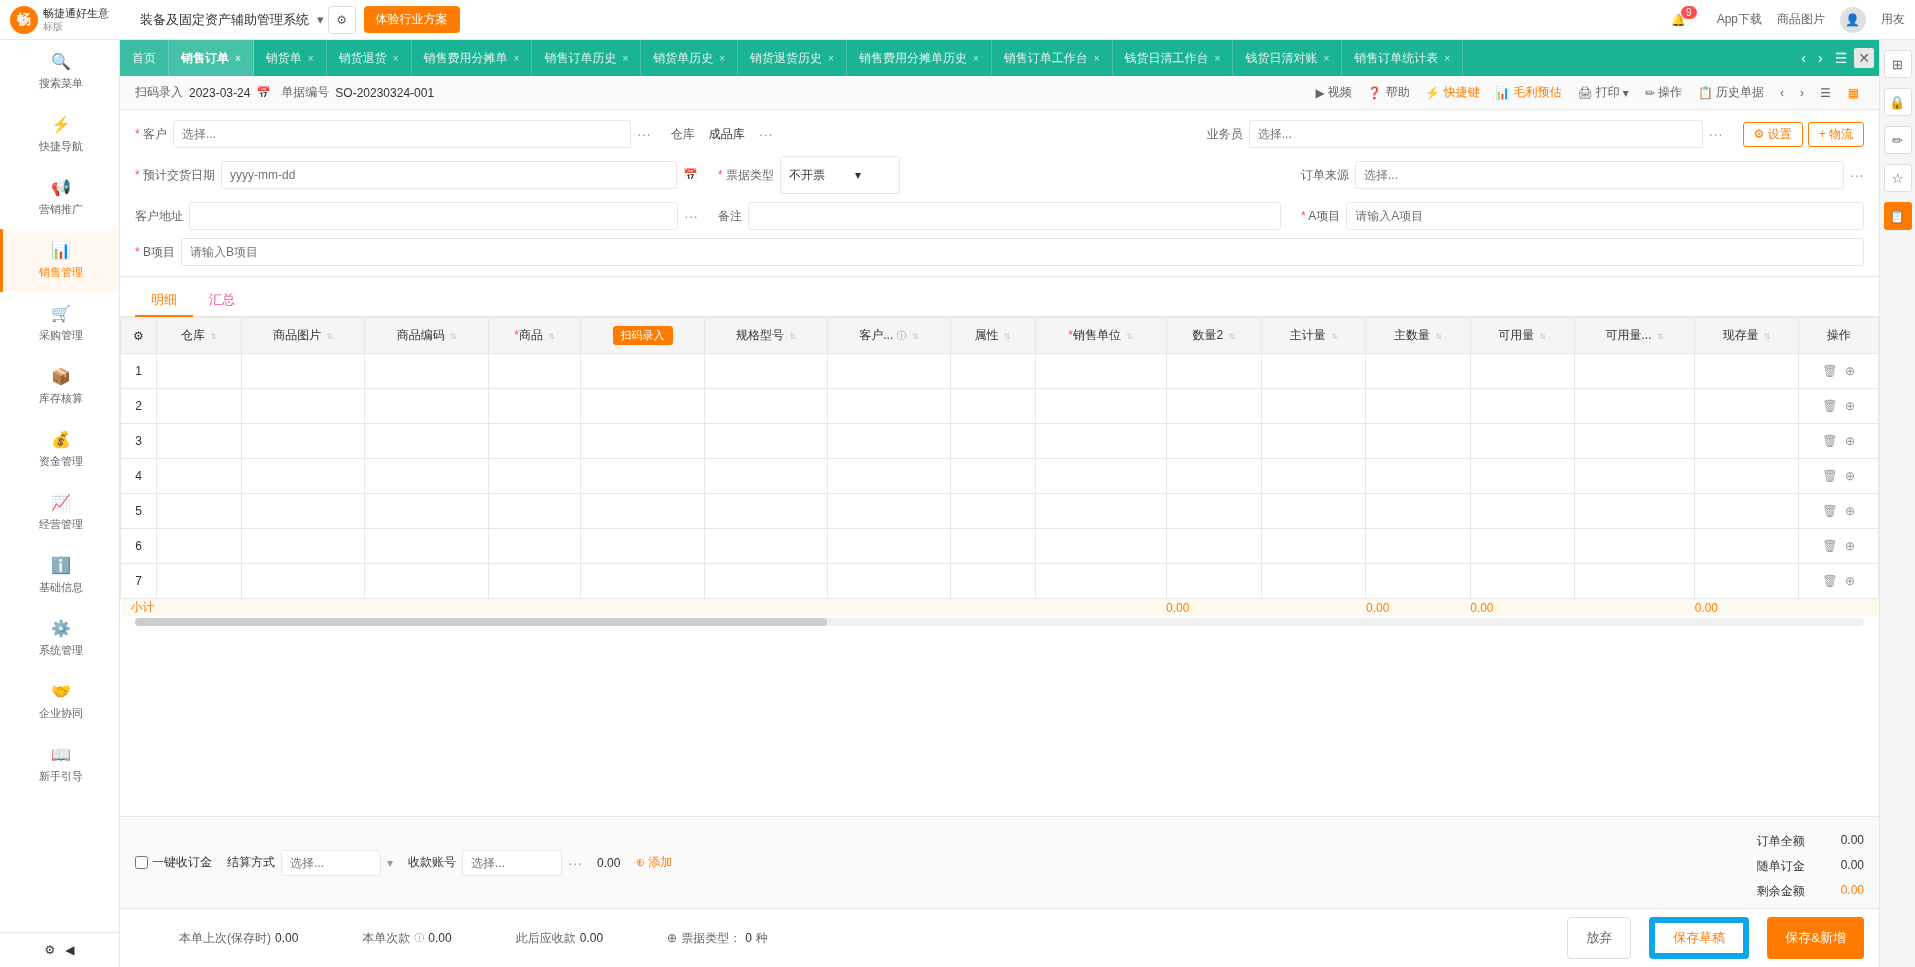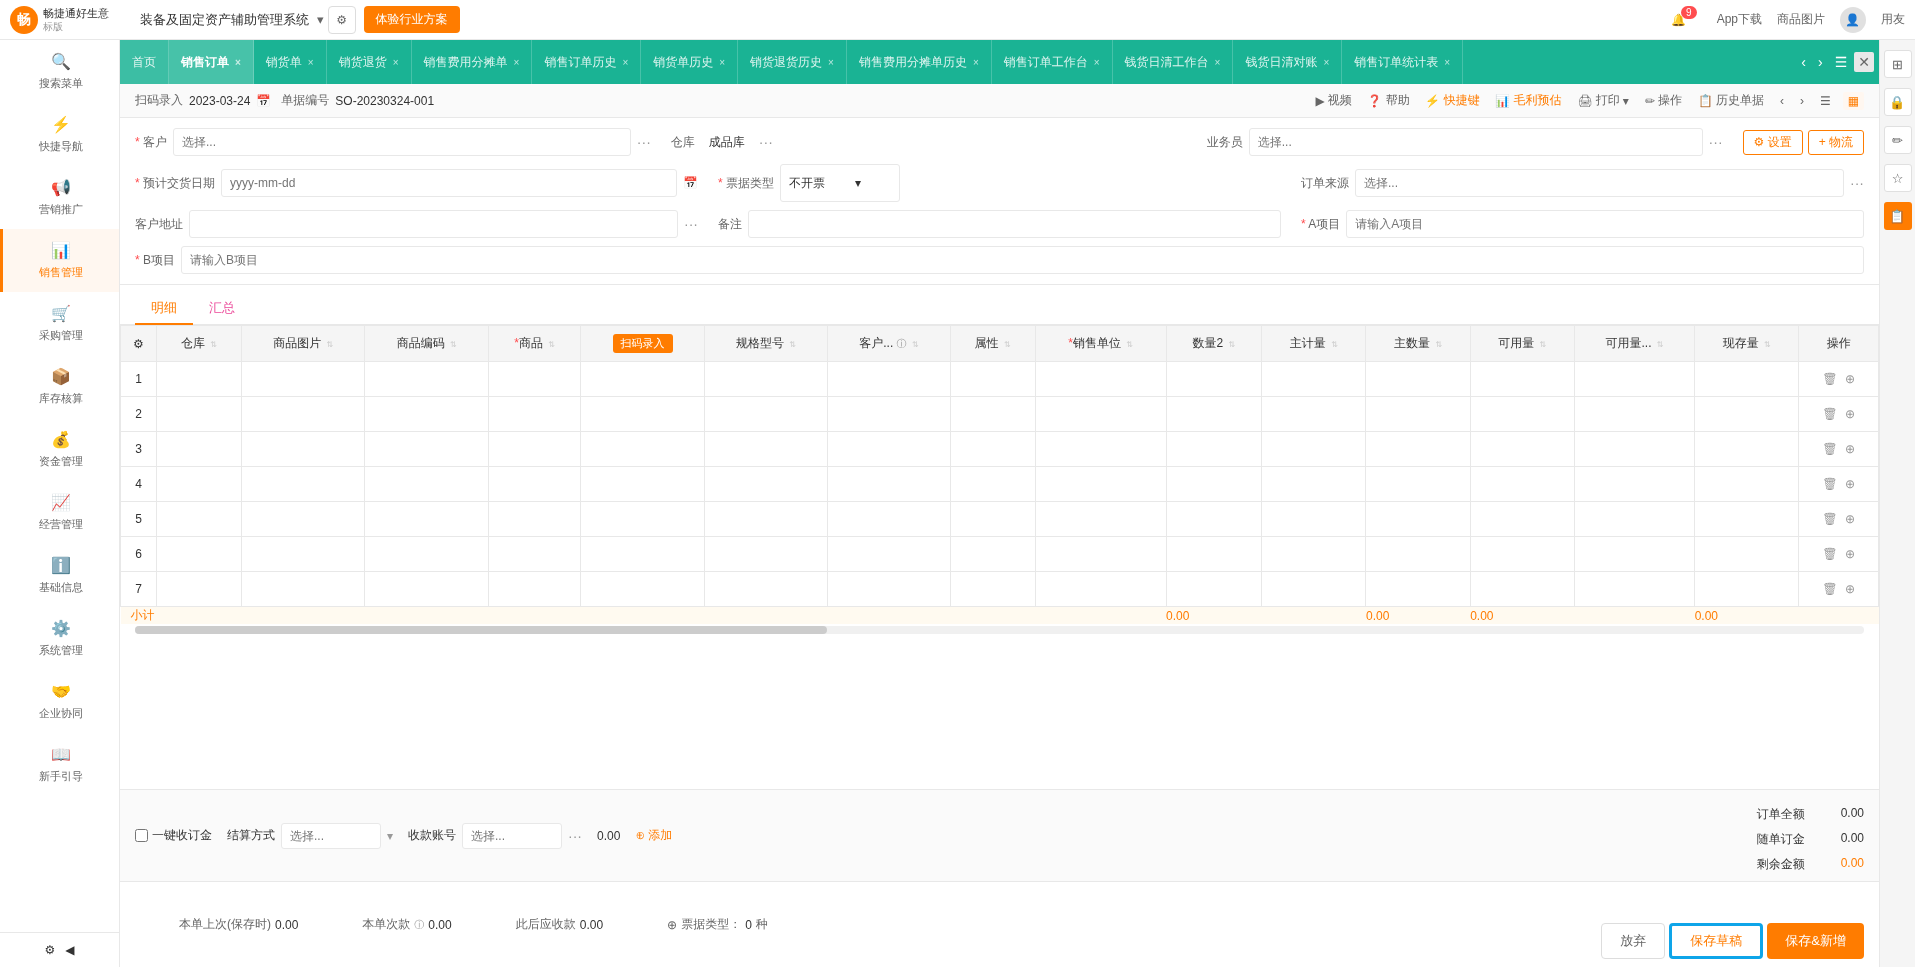--- a/index.html
+++ b/index.html
@@ -95,21 +95,21 @@
     .main {
       flex: 1;
       display: flex; flex-direction: column;
       overflow: hidden;
     }
     
     
     .tab-bar {
       background: #1ab394;
       display: flex; align-items: center;
-      height: 44px; overflow: hidden;
+      height: 36px; overflow: hidden;
       flex-shrink: 0;
     }
     .tab-item {
       display: flex; align-items: center;
       padding: 0 12px; height: 100%;
       color: rgba(255,255,255,0.85); font-size: 12px;
       cursor: pointer; white-space: nowrap;
       border-right: 1px solid rgba(255,255,255,0.2);
       gap: 4px; flex-shrink: 0;
     }
@@ -261,28 +261,28 @@
     
     .status-bar {
       border-top: 1px solid #e8e8e8;
       background: #fff;
       padding: 8px 15px;
       display: flex; align-items: center;
       gap: 20px; flex-shrink: 0;
     }
     .status-field { display: flex; align-items: center; gap: 4px; font-size: 12px; color: #666; margin-left: 44px; }
     .status-value { color: #333; }
-    .action-btns { margin-left: auto; display: flex; gap: 4px; margin-top: 33px; }
+    .action-btns { margin-left: auto; display: flex; gap: 18px; }
     .discard-btn {
       border: 1px solid #ddd; border-radius: 4px;
       padding: 6px 18px; cursor: pointer; background: #fff;
       font-size: 13px; color: #666;
     }
     .save-draft-btn {
-      border: 3px solid #0ea5e9; border-radius: 4px;
+      border: 6px solid #0ea5e9; border-radius: 4px;
       padding: 6px 18px; cursor: pointer; background: #fff;
       font-size: 13px; color: #ff7c00;
     }
     .save-new-btn {
       border: none; border-radius: 4px;
       padding: 6px 18px; cursor: pointer; background: #ff7c00;
       font-size: 13px; color: white;
     }
     
     

